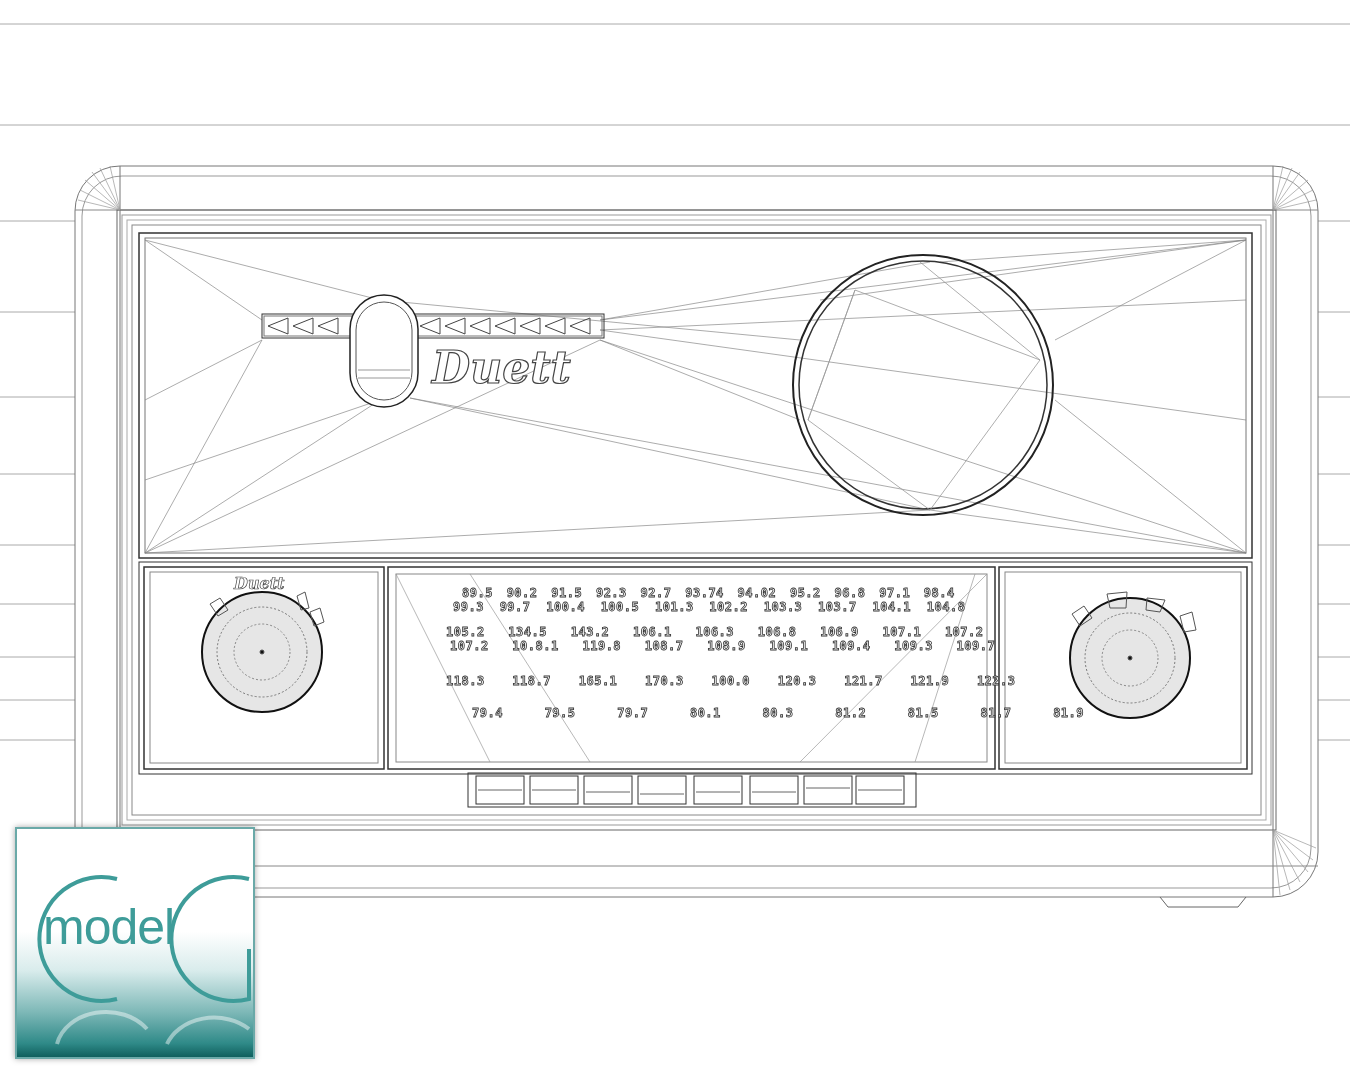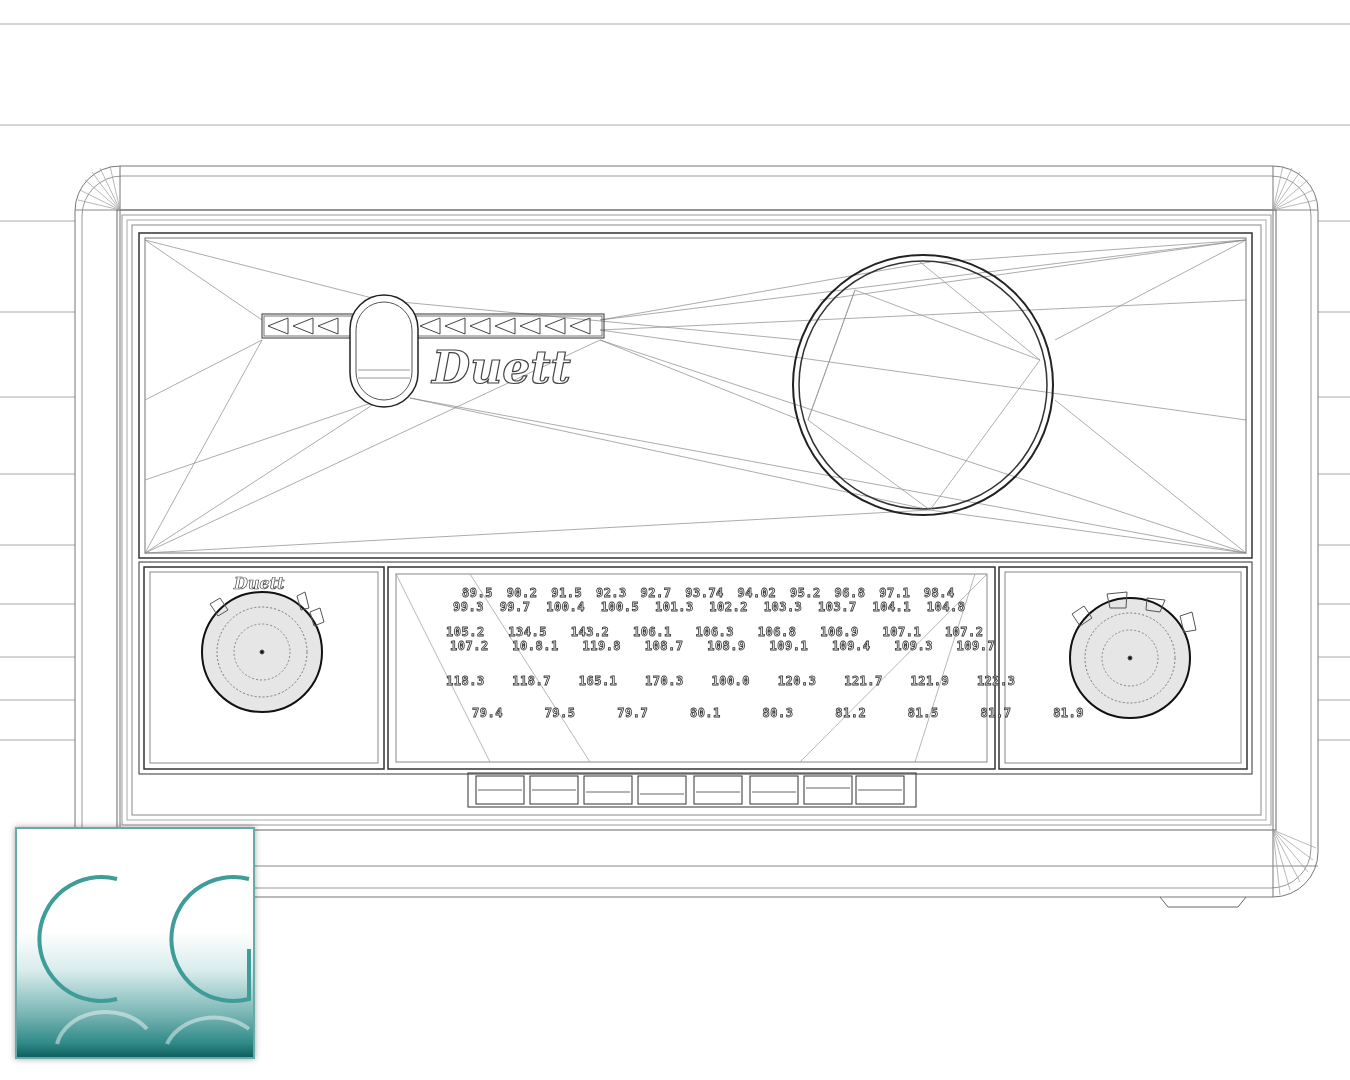--- a/index.html
+++ b/index.html
@@ -160,13 +160,14 @@
   </div>
 </div>
 
 <div id="logo">
   <svg width="236" height="228" style="position:absolute;left:0;top:0;">
     <path d="M100 50 A62 62 0 1 0 100 170" fill="none" stroke="#3e9c99" stroke-width="4"></path>
     <path d="M232 50 A62 62 0 1 0 232 170 L232 120" fill="none" stroke="#3e9c99" stroke-width="4"></path>
     <path d="M40 215 A50 40 0 0 1 130 200" fill="none" stroke="rgba(255,255,255,0.45)" stroke-width="4"></path>
     <path d="M150 215 A50 40 0 0 1 232 200" fill="none" stroke="rgba(255,255,255,0.45)" stroke-width="4"></path>
   </svg>
+  <div id="logo-word">model</div>
 </div>
 
 </body></html>

